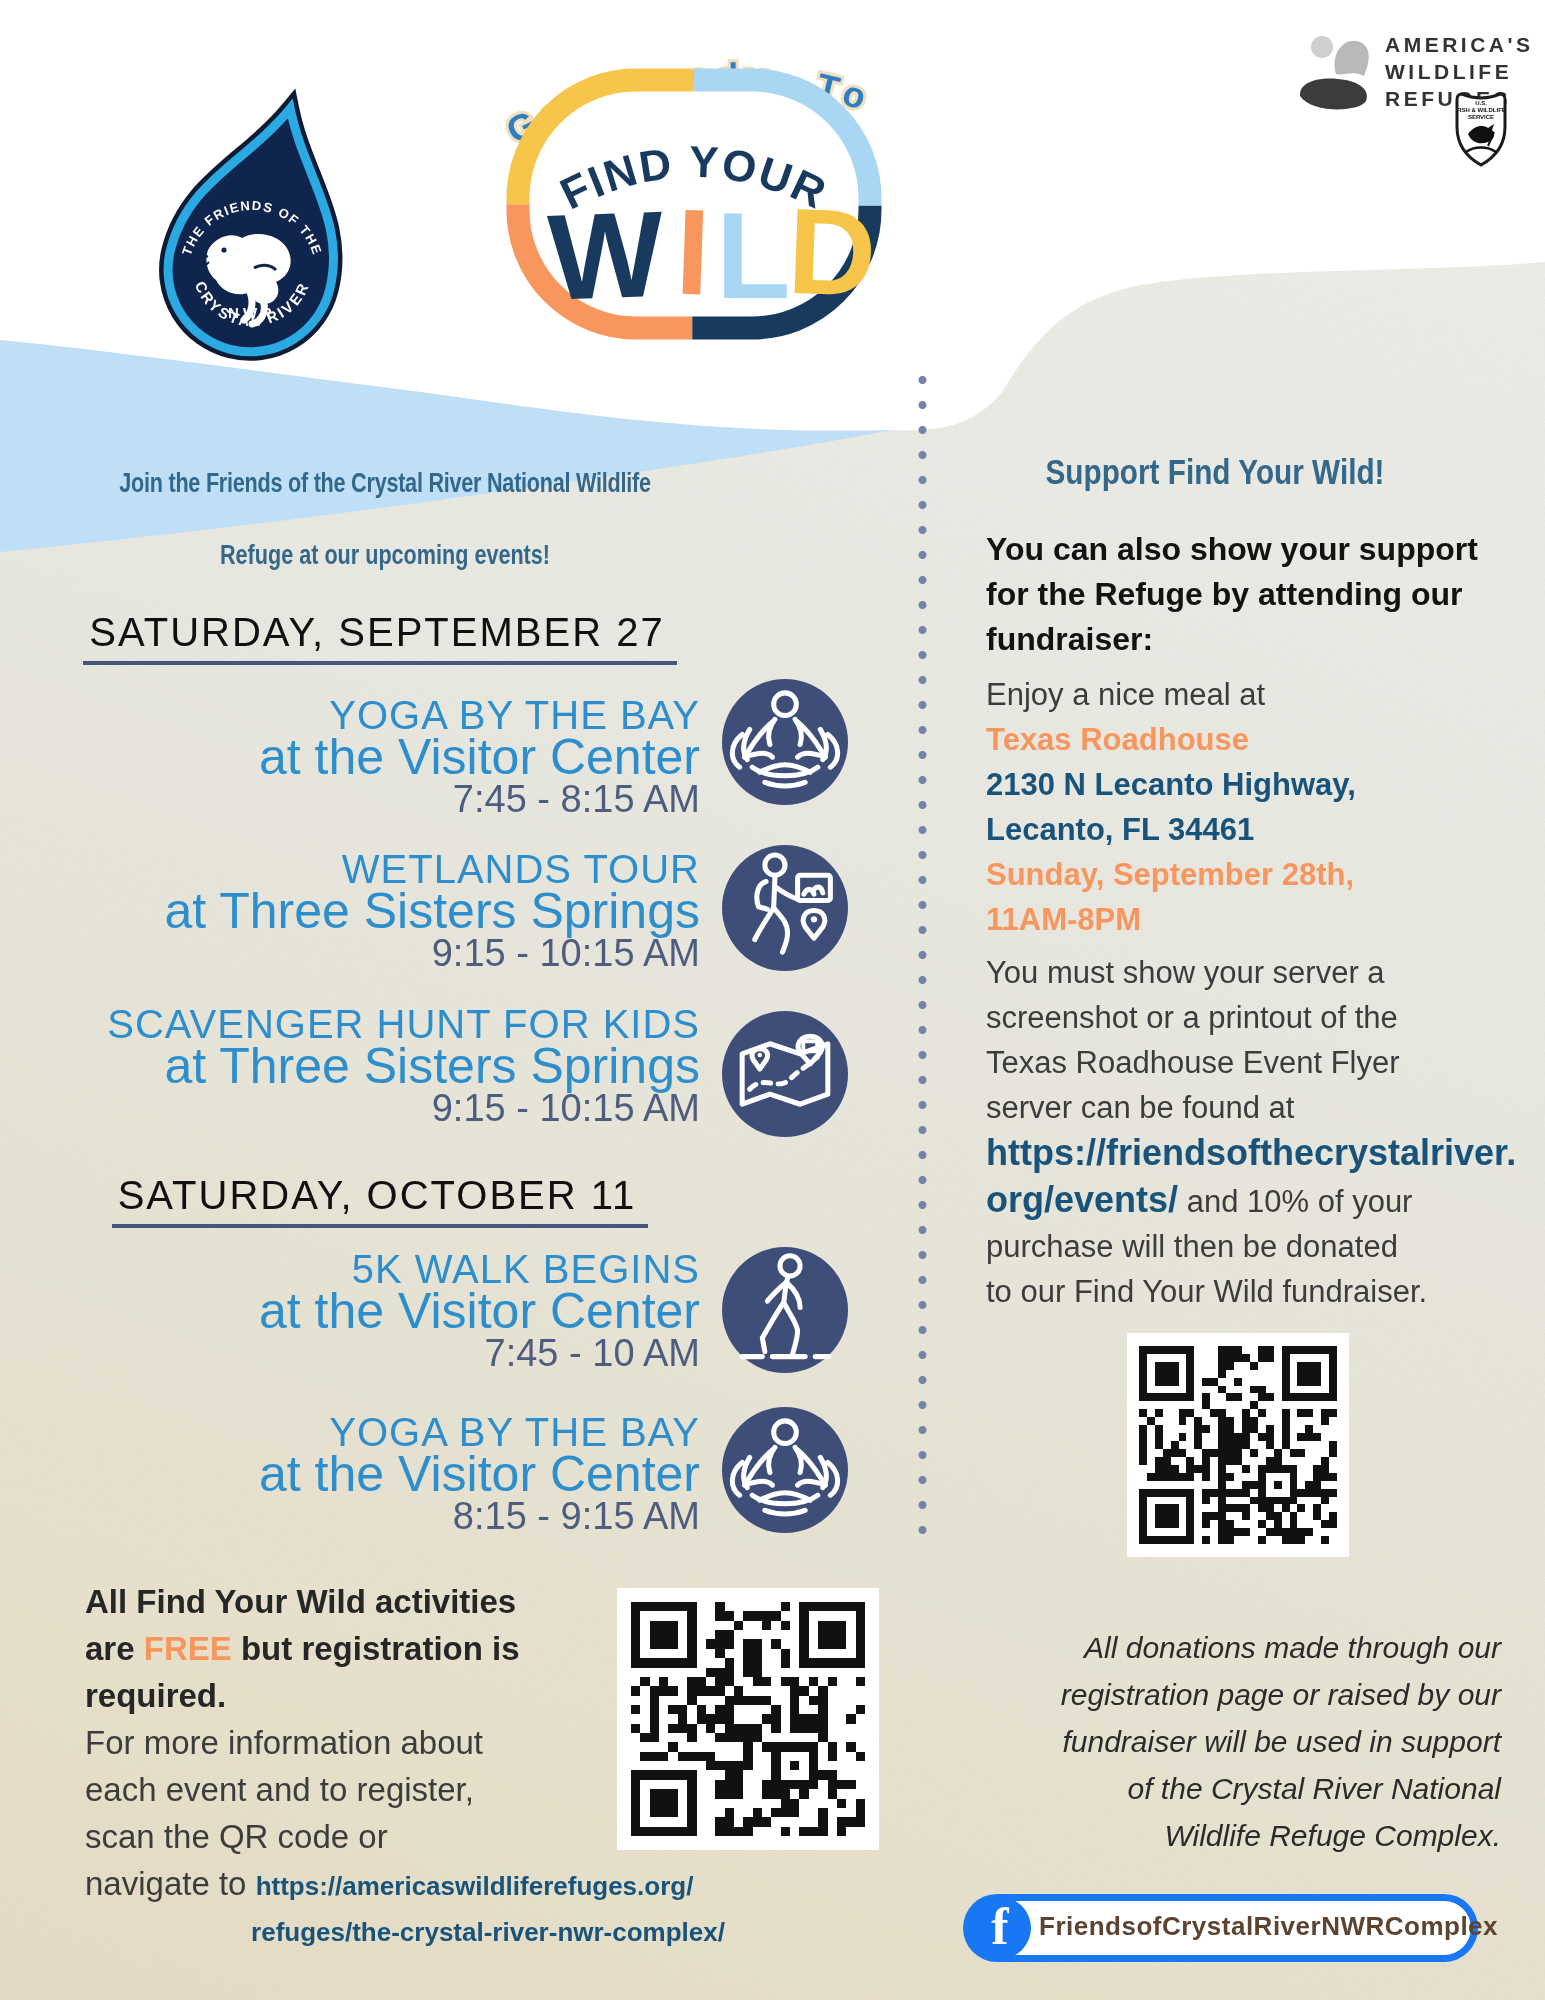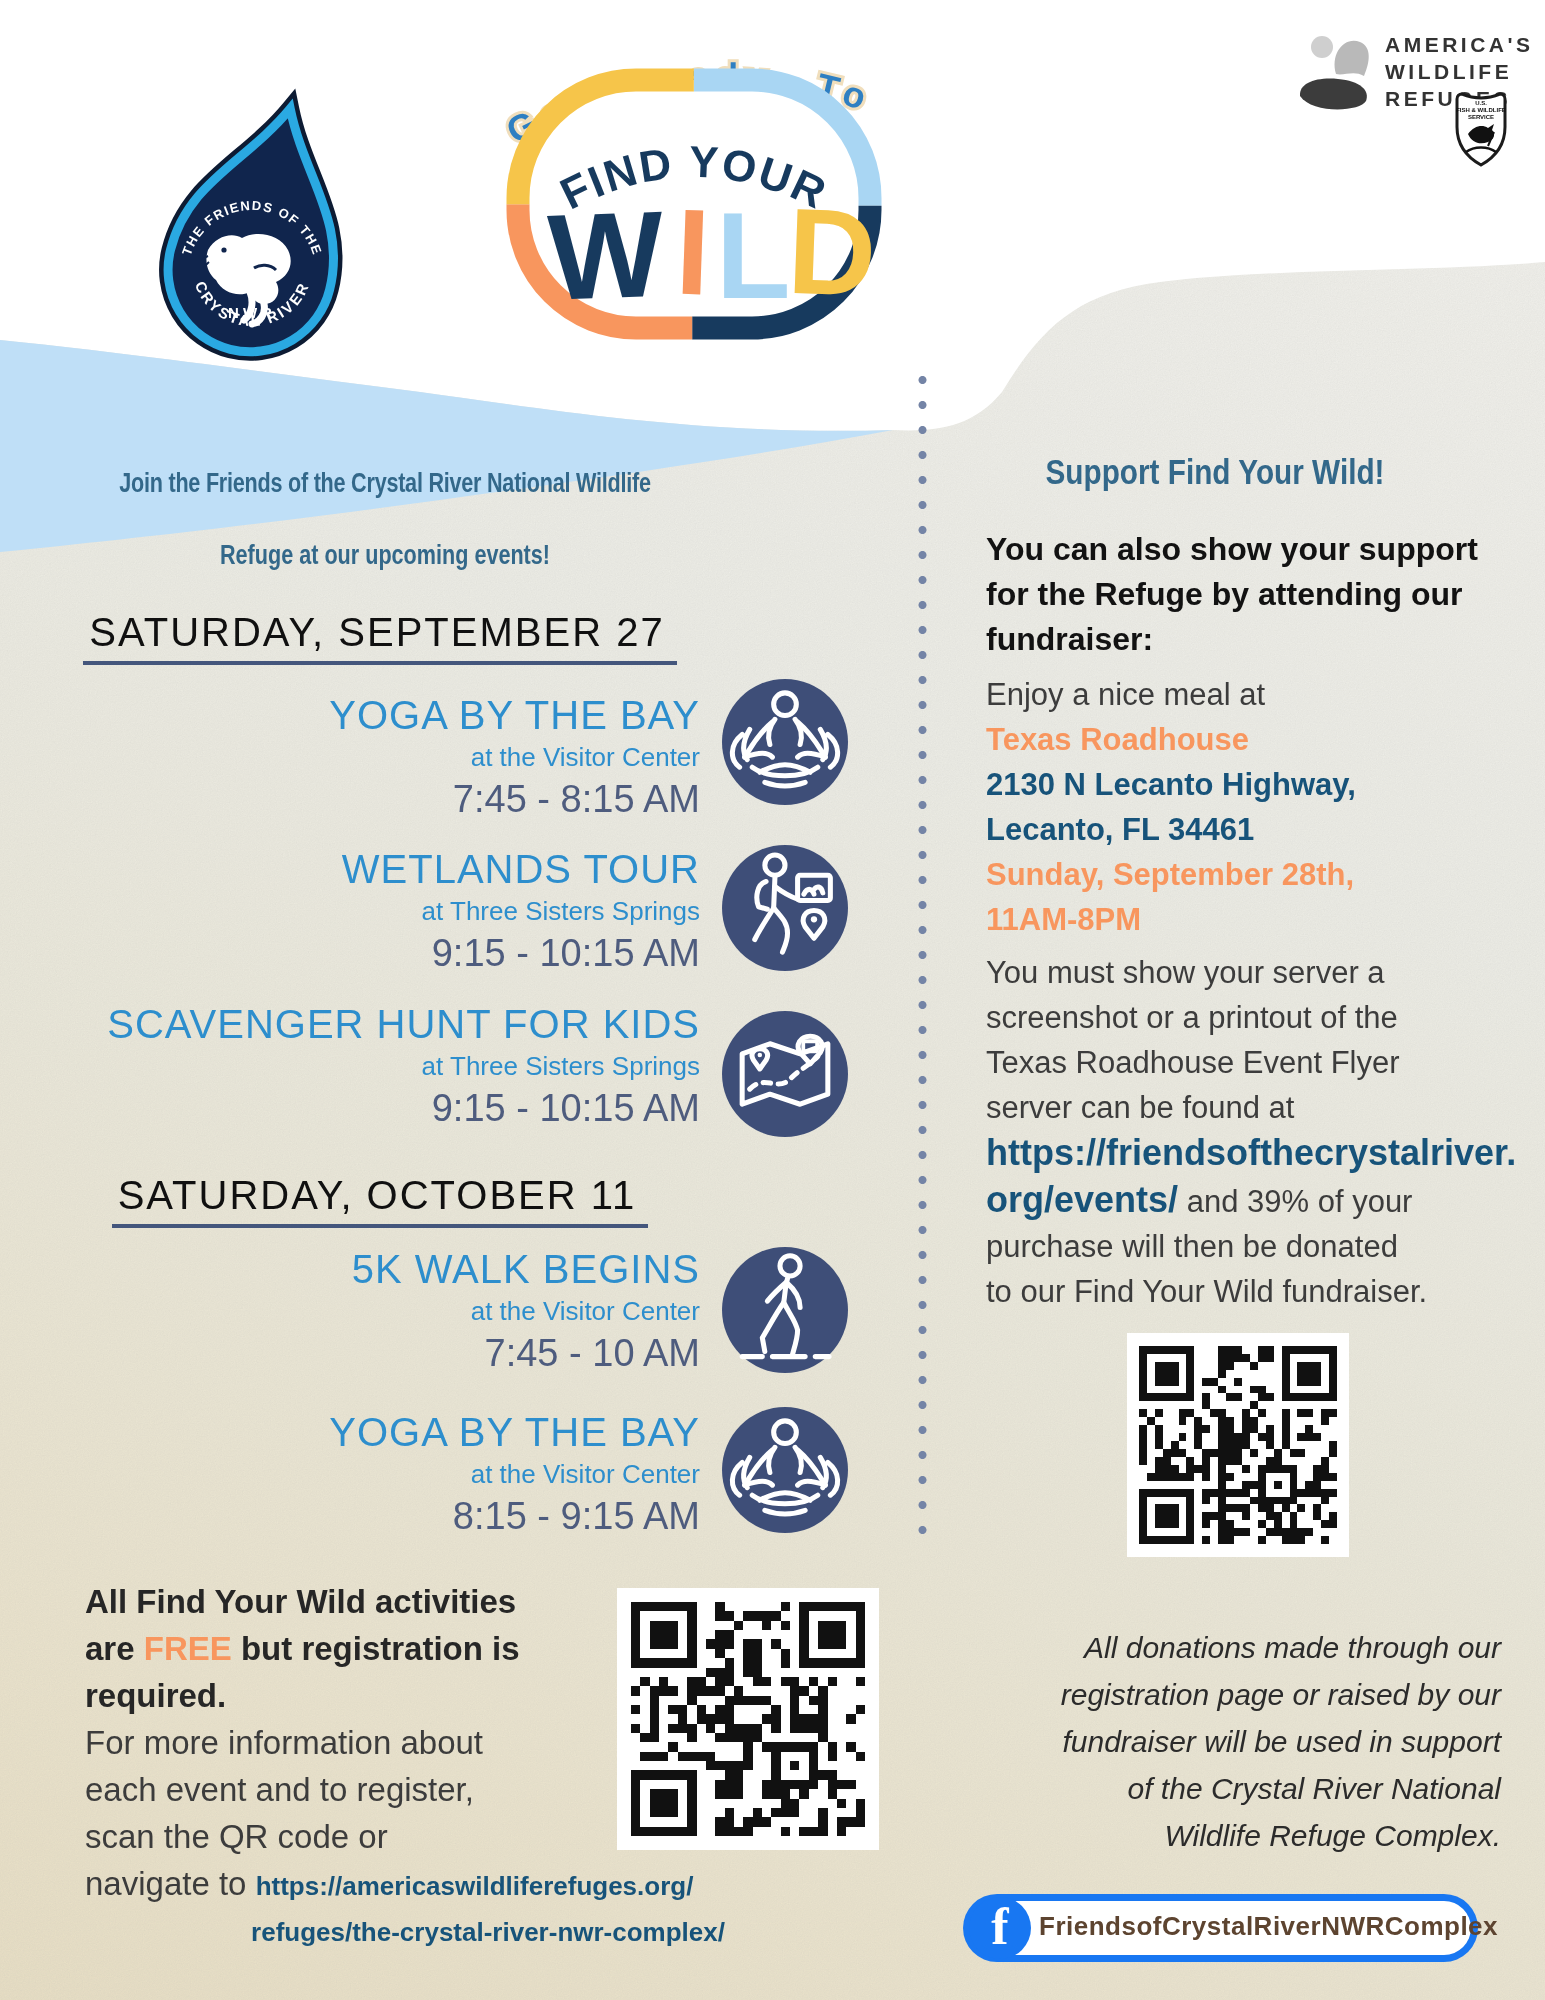--- a/index.html
+++ b/index.html
@@ -20,21 +20,21 @@
   .z{z-index:3;}
   .teal-head{color:#33688a;font-weight:bold;white-space:nowrap;transform:scaleX(.8);transform-origin:center;}
   .intro1{left:45px;top:468px;width:680px;text-align:center;font-size:27px;letter-spacing:-.3px;}
   .intro2{left:45px;top:540px;width:680px;text-align:center;font-size:27px;}
   .r-head{left:955px;top:452px;width:520px;text-align:center;font-size:35px;transform:scaleX(.85);}
   .date-wrap{left:55px;width:650px;text-align:center;}
   .date{display:inline-block;font-size:40px;letter-spacing:2px;color:#101010;
         border-bottom:4px solid #44567c;padding:0 12px 6px 6px;white-space:nowrap;}
   .event{right:845px;text-align:right;white-space:nowrap;}
   .ev-title{font-size:40px;line-height:42px;color:#2d8ecd;letter-spacing:1px;}
-  .ev-loc{font-size:26px;line-height:42px;color:#2d8ecd;text-align:right;}
+  .ev-loc{font-size:50px;line-height:42px;color:#2d8ecd;text-align:right;}
   .ev-time{font-size:38px;line-height:42px;color:#4e5c7e;}
   .evicon{position:absolute;left:722px;width:126px;height:126px;z-index:3;}
   
   .lf{left:85px;width:640px;white-space:nowrap;}
   .lf-bold{font-size:33px;line-height:47px;font-weight:bold;color:#262626;}
   .lf-bold .free{color:#f8965e;}
   .lf-reg{font-size:33px;line-height:47px;color:#3c3c3c;}
   .lf-url{font-size:26px;font-weight:bold;color:#17537a;}
   .lf-line2{text-align:right;}
   
@@ -484,21 +484,21 @@
     <div class="rc-orange">Sunday, September 28th,</div>
     <div class="rc-orange">11AM-8PM</div>
   </div>
 
   <div class="abs z rc" style="top:950px;">
     <div class="rc-reg">You must show your server a</div>
     <div class="rc-reg">screenshot or a printout of the</div>
     <div class="rc-reg">Texas Roadhouse Event Flyer</div>
     <div class="rc-reg">server can be found at</div>
     <div class="rc-reg"><span class="rc-url">https://friendsofthecrystalriver.</span></div>
-    <div class="rc-reg"><span class="rc-url">org/events/</span><span> and 39% of your</span></div>
+    <div class="rc-reg"><span class="rc-url">org/events/</span><span> and 10% of your</span></div>
     <div class="rc-reg">purchase will then be donated</div>
     <div class="rc-reg">to our Find Your Wild fundraiser.</div>
   </div>
 
   <div class="abs qrbox" style="left:1127px;top:1333px;width:222px;height:224px;">
     <svg viewBox="-1.5 -1.5 28 28" shape-rendering="crispEdges">
         <rect x="-1.5" y="-1.5" width="28" height="28" fill="#ffffff"></rect>
         <rect x="10" y="0" width="1" height="1" fill="#111"></rect>
         <rect x="11" y="0" width="1" height="1" fill="#111"></rect>
         <rect x="12" y="0" width="1" height="1" fill="#111"></rect>

